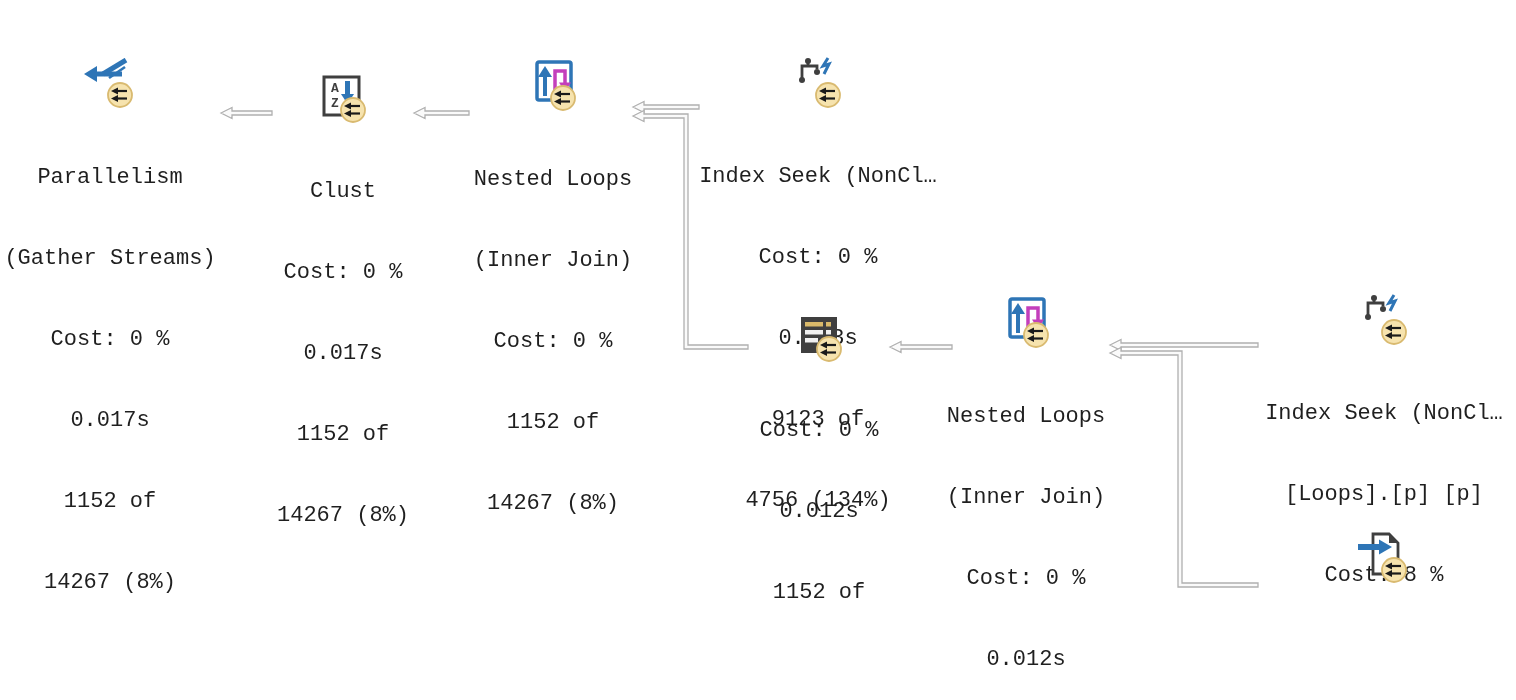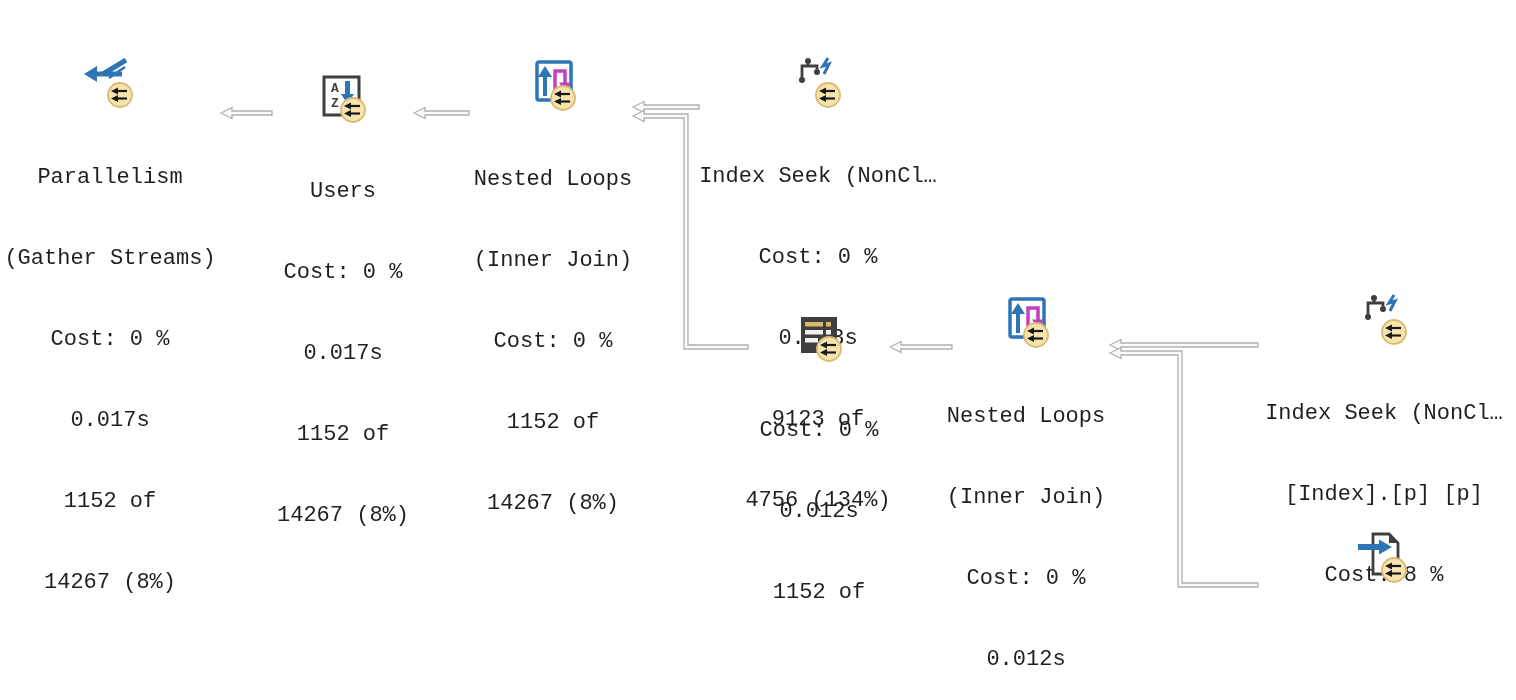--- a/index.html
+++ b/index.html
@@ -81,21 +81,21 @@
 
   <div class="node" style="left:213px; top:18px;">
     <svg class="op-icon" viewBox="0 0 56 52">
       <rect x="9" y="5" width="35" height="38" fill="#ffffff" class="st-gray" stroke-width="3" style="fill:#ffffff"></rect>
       <text class="icon-letter" x="20" y="20" text-anchor="middle">A</text>
       <text class="icon-letter" x="20" y="35" text-anchor="middle">Z</text>
       <rect class="fi-blue" x="30" y="9" width="5" height="15"></rect>
       <polygon class="fi-blue" points="32.5,32 26,22 39,22"></polygon>
       <use href="#badge" transform="translate(38,38)"></use>
     </svg>
-    <span class="line">Users</span>
+    <span class="line">Clust</span>
     <span class="line">Cost: 0 %</span>
     <span class="line">0.017s</span>
     <span class="line">1152 of</span>
     <span class="line">14267 (8%)</span>
   </div>
 
   <div class="node" style="left:423px; top:6px;">
     <svg class="op-icon" viewBox="0 0 56 52">
       <rect class="st-blue" x="12" y="2" width="34" height="38" rx="2" stroke-width="3.5"></rect>
       <path class="st-blue" d="M20 36 V16" stroke-width="4"></path>
@@ -165,21 +165,21 @@
     <svg class="op-icon" viewBox="0 0 56 52">
       <path class="st-gray" d="M12 21 V9 H27 V12" stroke-width="2.8"></path>
       <path class="st-gray" d="M18 9 V6" stroke-width="2.8"></path>
       <circle class="fi-gray" cx="12" cy="23" r="3"></circle>
       <circle class="fi-gray" cx="18" cy="4" r="3"></circle>
       <circle class="fi-gray" cx="27" cy="15" r="3"></circle>
       <path class="st-blue" d="M38 1 L33 9 L39 7 L34 17" stroke-width="3"></path>
       <use href="#badge" transform="translate(38,38)"></use>
     </svg>
     <span class="line">Index Seek (NonCl…</span>
-    <span class="line">[Index].[p] [p]</span>
+    <span class="line">[Loops].[p] [p]</span>
     <span class="line">Cost: 8 %</span>
     
     
   </div>
 
   <div class="node" style="left:1254px; top:478px;">
     <svg class="op-icon" viewBox="0 0 56 52">
       <path d="M17 2 H33 L42 11 V42 H17 Z" style="fill:#ffffff" class="st-gray" stroke-width="2.8"></path>
       <polygon class="fi-gray" points="33,2 42,11 33,11"></polygon>
       <path class="st-blue" d="M2 15 H24" stroke-width="6"></path>

